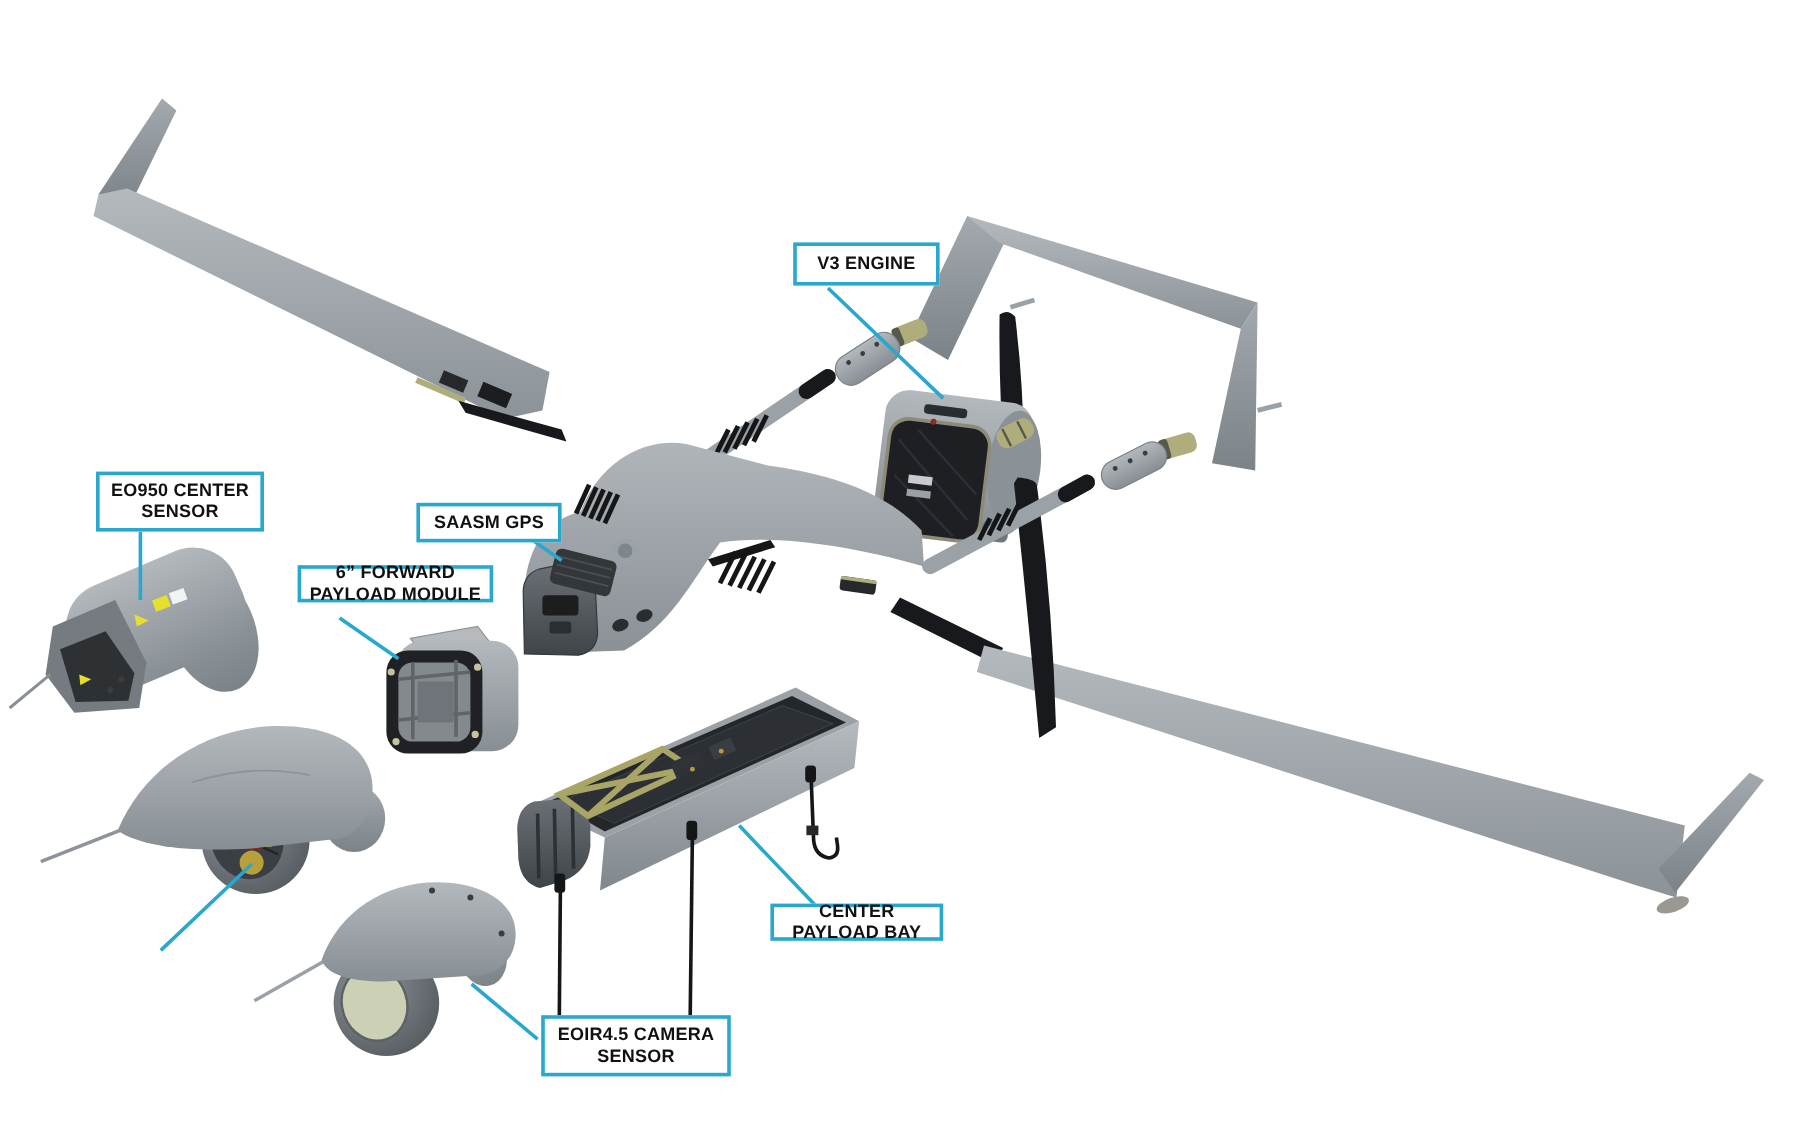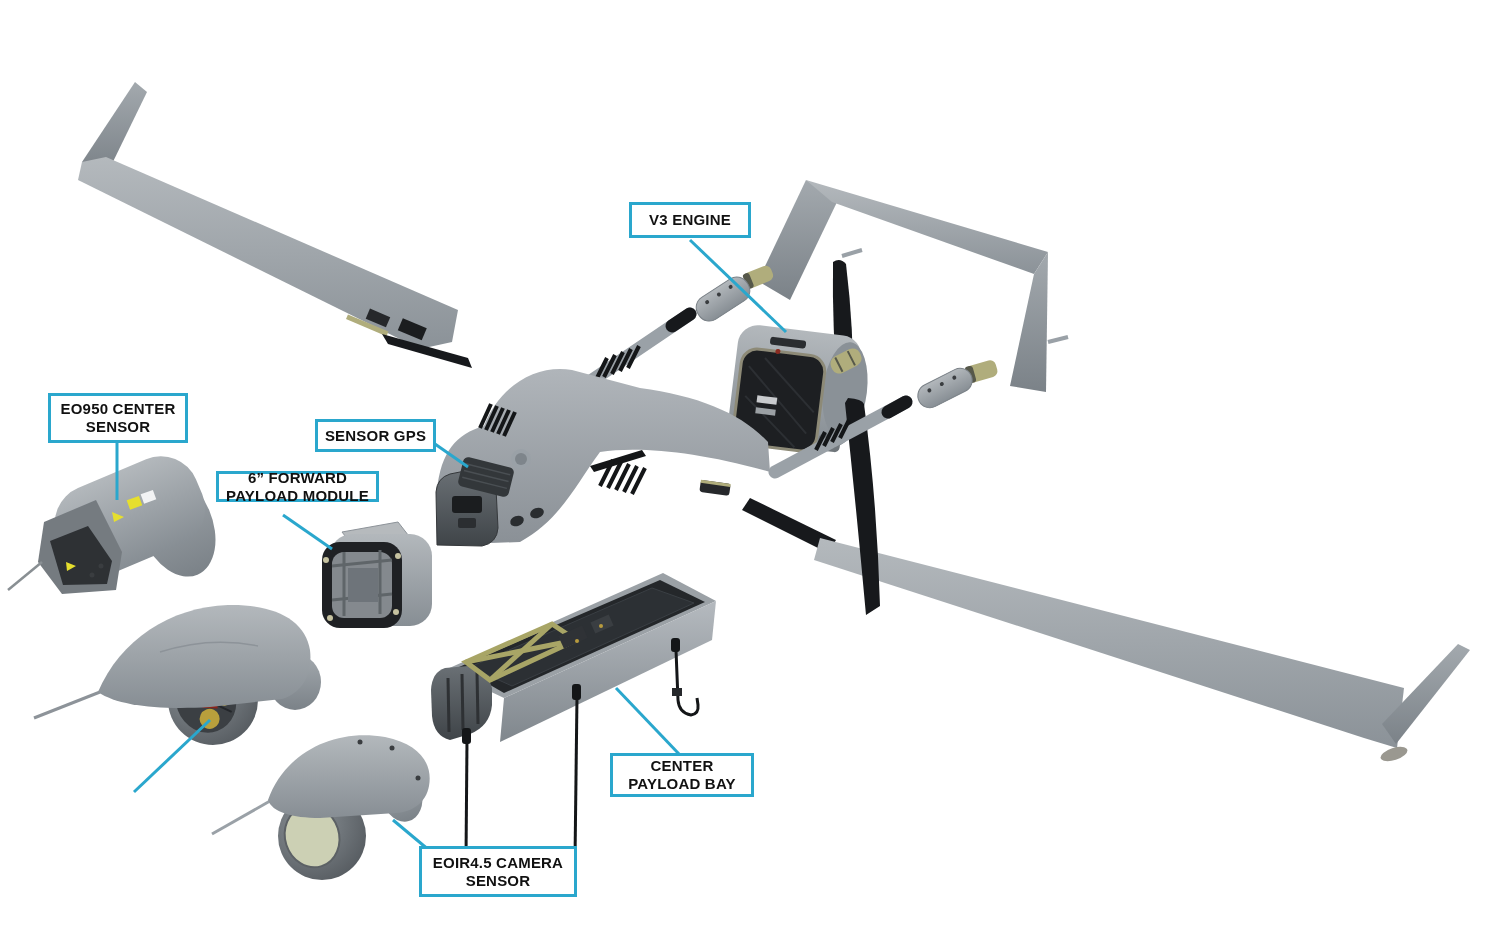--- a/index.html
+++ b/index.html
@@ -30,20 +30,21 @@
     text-align: center;
     border: 3px solid var(--accent);
     background: var(--background);
     color: var(--label-text);
     font-weight: bold;
     font-size: 15px;
     line-height: 1.2;
     letter-spacing: 0.2px;
     white-space: pre-line;
     padding: 2px 2px;
+    margin-left: 32px;
   }
   .leader {
     stroke: var(--accent);
     stroke-width: 3;
     fill: none;
     stroke-linecap: butt;
   }
   .hatch { stroke: #141618; stroke-width: 4; stroke-linecap: butt; }
 </style>
 </head>
@@ -307,26 +308,26 @@
     <polyline class="leader" points="283,515 332,549"></polyline>
     <polyline class="leader" points="134,792 210,720"></polyline>
     <polyline class="leader" points="448,866 393,820"></polyline>
     <polyline class="leader" points="616,688 679,754"></polyline>
   </g>
 </svg>
 
   <div class="callout" style="left:48px;  top:393px; width:140px; height:50px;">EO950 CENTER
 SENSOR</div>
 
-  <div class="callout" style="left:315px; top:419px; width:121px; height:33px;">SENSOR GPS</div>
+  <div class="callout" style="left:315px; top:419px; width:121px; height:33px;">SAASM GPS</div>
 
   <div class="callout" style="left:216px; top:471px; width:163px; height:31px;">6” FORWARD
 PAYLOAD MODULE</div>
 
   <div class="callout" style="left:629px; top:202px; width:122px; height:36px;">V3 ENGINE</div>
 
 
   <div class="callout" style="left:419px; top:846px; width:158px; height:51px;">EOIR4.5 CAMERA
 SENSOR</div>
 
-  <div class="callout" style="left:610px; top:753px; width:144px; height:44px;">CENTER
+  <div class="callout" style="left:610px; top:753px; width:144px; height:31px;">CENTER
 PAYLOAD BAY</div>
 </div>
 
 </body></html>

